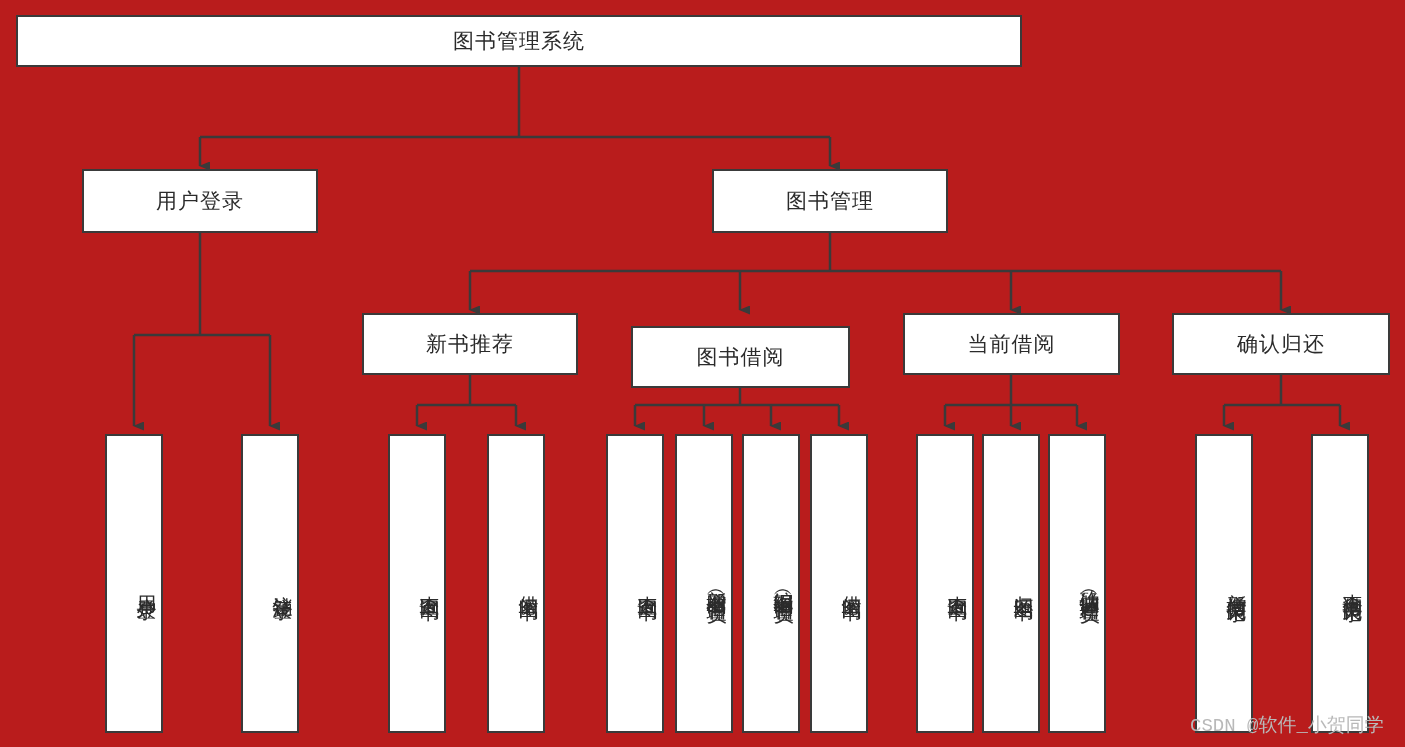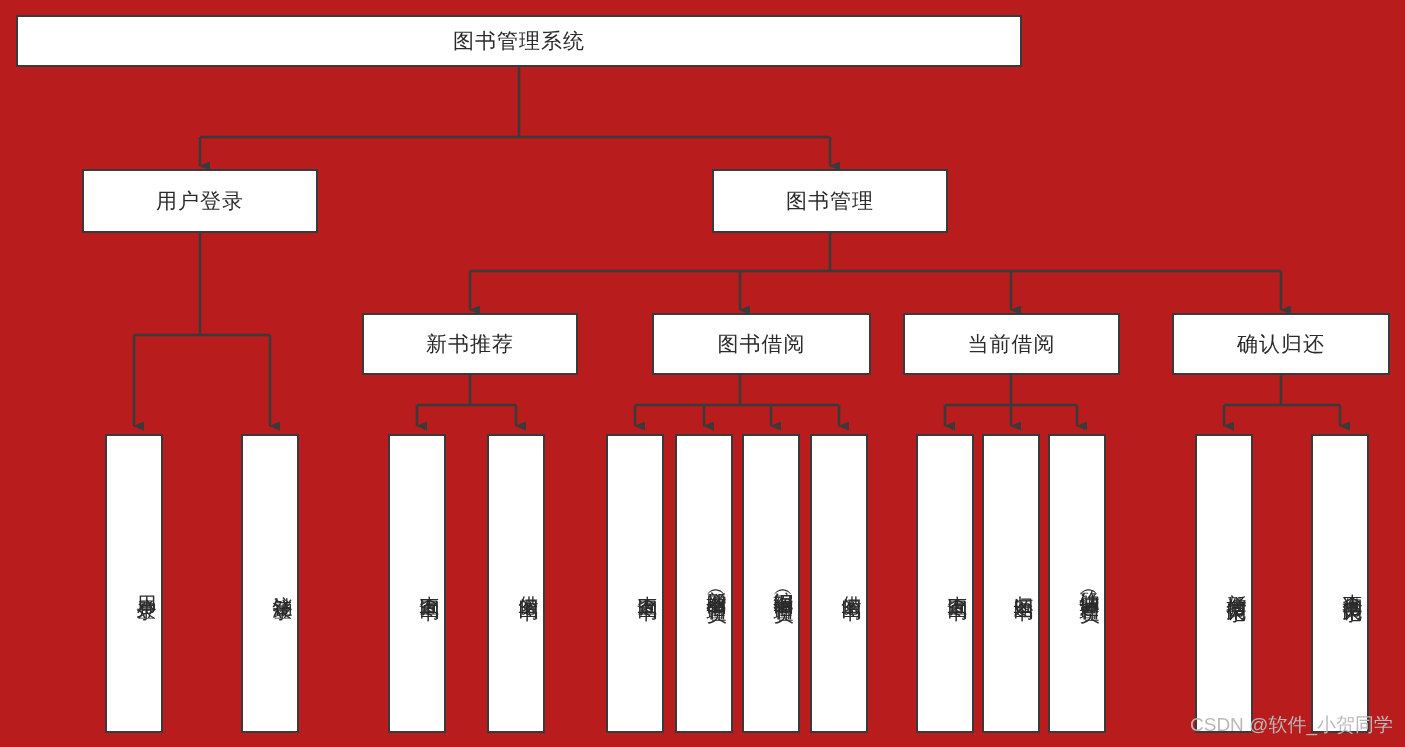--- a/index.html
+++ b/index.html
@@ -63,20 +63,21 @@
     fill: none;
   }
   .watermark {
     position: absolute;
     left: 1190px;
     top: 712px;
     font-size: 19px;
     color: #b9b9b9;
     white-space: nowrap;
     user-select: none;
+    font-family: Liberation Mono, monospace;
   }
 </style>
 </head>
 <body>
 
 <div id="canvas">
 
   <svg id="svg-links" viewBox="0 0 1405 747">
     <defs>
       <marker id="arrowhead" markerWidth="9" markerHeight="11" refX="4.5" refY="10" orient="auto" markerUnits="userSpaceOnUse">
@@ -135,21 +136,21 @@
   <div class="node horiz" style="left:82px; top:169px; width:236px; height:64px;">
     <span>用户登录</span>
   </div>
   <div class="node horiz" style="left:712px; top:169px; width:236px; height:64px;">
     <span>图书管理</span>
   </div>
 
   <div class="node horiz" style="left:362px; top:313px; width:216px; height:62px;text-align:right;">
     <span>新书推荐</span>
   </div>
-  <div class="node horiz" style="left:631px; top:313px; width:219px; height:62px;margin-left:21px;">
+  <div class="node horiz" style="left:631px; top:326px; width:219px; height:62px;">
     <span>图书借阅</span>
   </div>
   <div class="node horiz" style="left:903px; top:313px; width:217px; height:62px;">
     <span>当前借阅</span>
   </div>
   <div class="node horiz" style="left:1172px; top:313px; width:218px; height:62px;">
     <span>确认归还</span>
   </div>
 
   <div class="node vert" style="left:105px; top:434px; width:58px; height:299px;">

